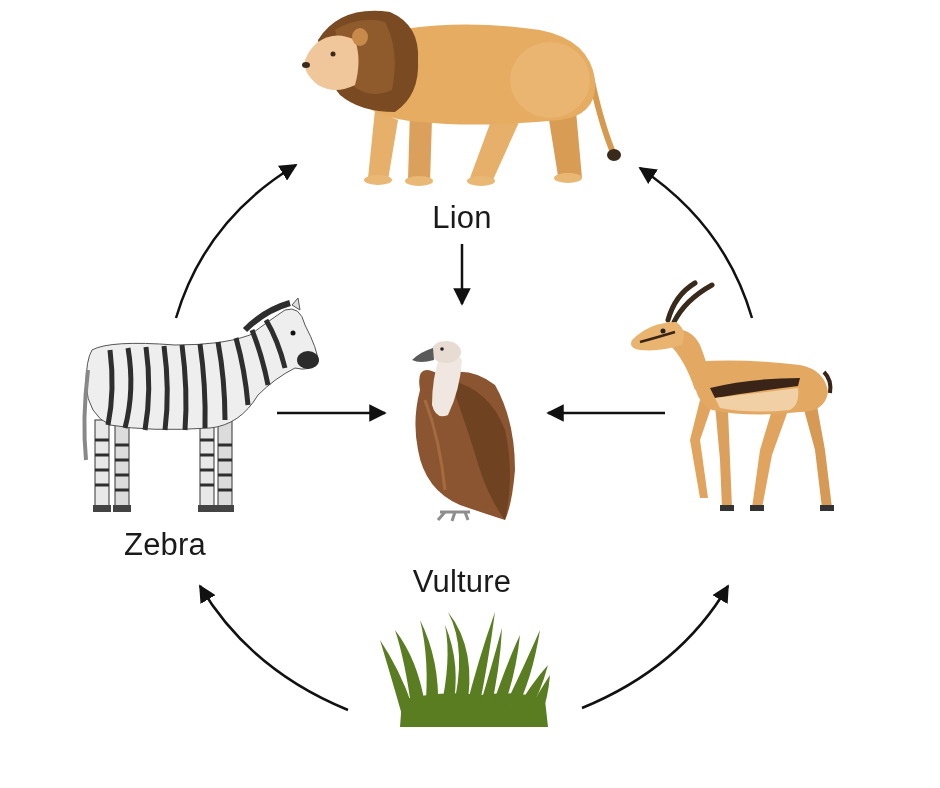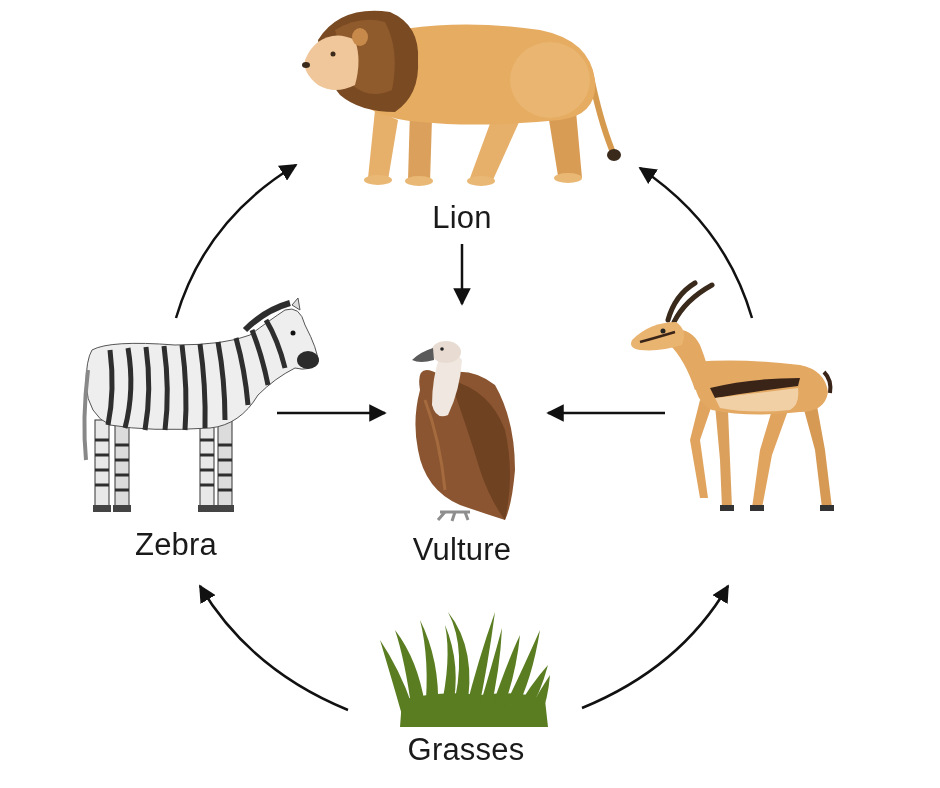--- a/index.html
+++ b/index.html
@@ -172,17 +172,16 @@
       <path d="M465,712 Q478,660 495,612 Q488,665 478,712 z"></path>
       <path d="M478,712 Q492,665 502,628 Q500,670 490,712 z"></path>
       <path d="M490,712 Q508,660 520,635 Q516,675 502,712 z"></path>
       <path d="M502,712 Q520,675 540,630 Q532,680 515,712 z"></path>
       <path d="M515,712 Q530,685 548,665 Q540,695 528,712 z"></path>
       <path d="M526,715 Q540,690 550,675 Q548,700 540,718 z"></path>
     </g>
   </svg>
 
   <div class="label" style="left:462px; top:200px;">Lion</div>
-  <div class="label" style="left:176px; top:527px;">Zebra</div>
-  <div class="label" style="left:462px; top:532px;">Vulture</div>
-  <div class="label" style="left:466px; top:732px;">Grasses</div>
+  <div class="label" style="left:165px; top:527px;">Zebra</div>
+  <div class="label" style="left:462px; top:564px;">Vulture</div>
 
 </div>
 
 </body></html>

